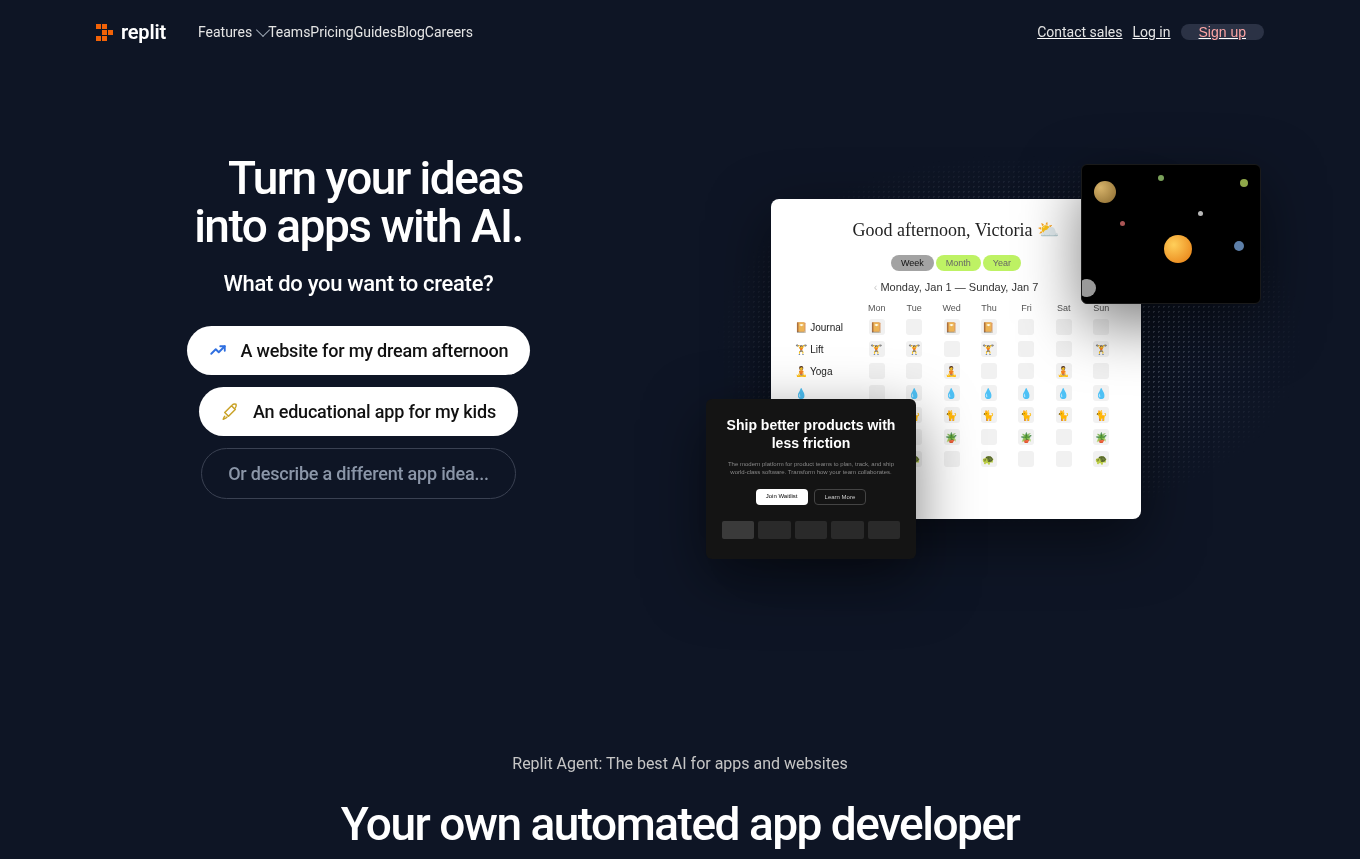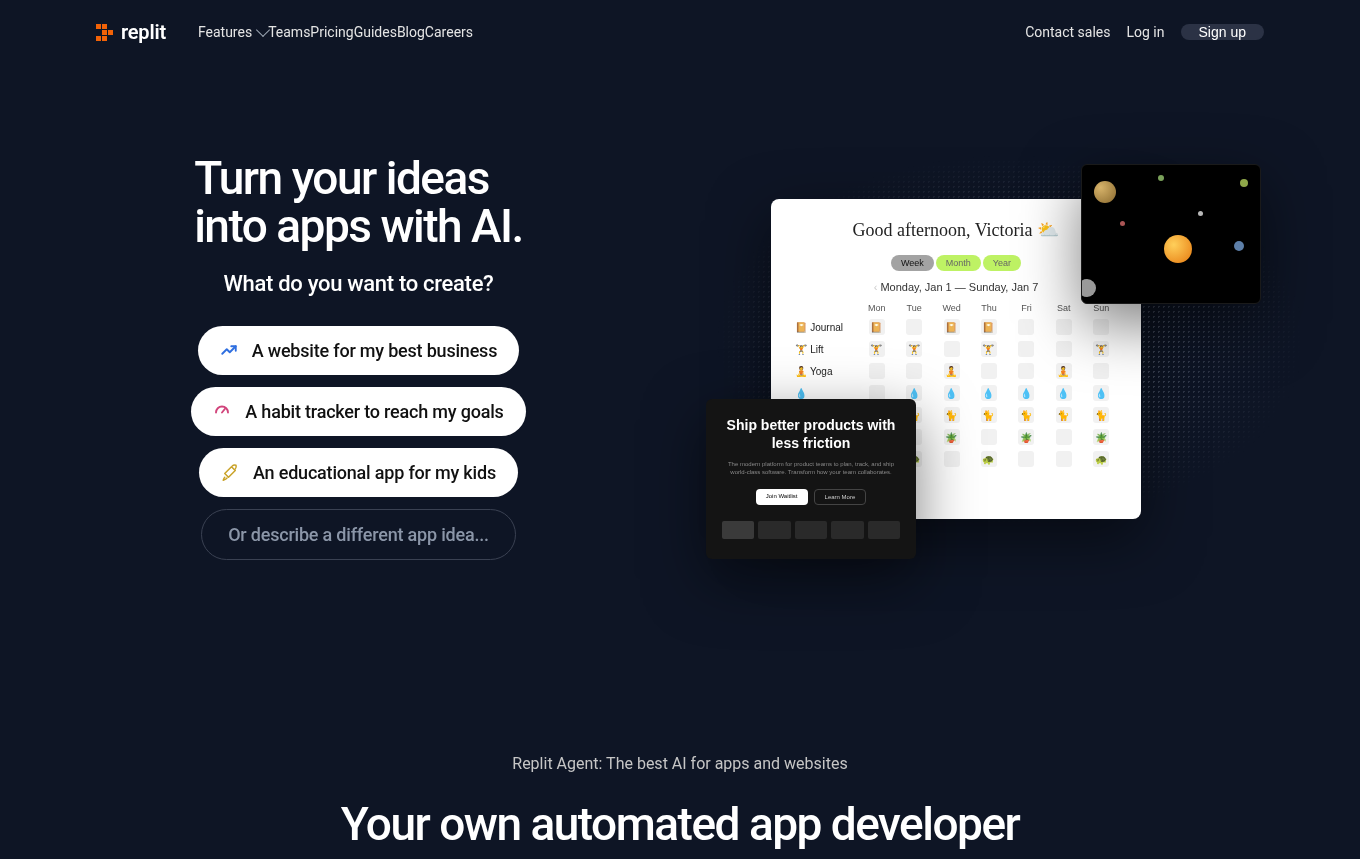--- a/index.html
+++ b/index.html
@@ -21,28 +21,28 @@
     .logo { display: flex; align-items: center; gap: 8px; }
     .logo-mark { display: flex; flex-direction: column; gap: 1px; }
     .logo-row { display: flex; gap: 1px; }
     .logo-sq { width: 5px; height: 5px; }
     .logo-sq.on { background: #f26207; }
     .logo-sq.off { background: transparent; }
     .logo-text { font-size: 20px; font-weight: 600; letter-spacing: -0.2px; color:#fff; }
     .nav-links { display: flex; align-items: center; margin-left: 8px; }
     .nav-link { color: #e4e4e4; font-size: 14px; cursor: pointer; display:flex; align-items:center; gap:6px; }
     .chevron { width:10px; height:10px; border-right:1.5px solid #9aa4b2; border-bottom:1.5px solid #9aa4b2; transform: rotate(45deg); margin-top:-4px; }
-    .nav-right { display: flex; align-items: center; gap: 16px; }
+    .nav-right { display: flex; align-items: center; gap: 10px; text-decoration: underline; }
     .nav-link-r { color:#e4e4e4; font-size:14px; cursor:pointer; }
-    .signup-btn { background:#2b3245; color:#ffffff; padding:0 18px; border-radius:8px; font-size:14px; cursor:pointer; border:none; }
+    .signup-btn { background:#2b3245; color:#fca5a5; padding:0 18px; border-radius:8px; font-size:14px; cursor:pointer; border:none; }
 
     
     .hero { display:flex; padding: 60px 0 0 96px; gap:40px; }
     .hero-left { flex: 0 0 525px; display:flex; flex-direction:column; align-items:center; padding-top:30px; }
-    .hero-h1 { font-size:46px; font-weight:500; letter-spacing:-1.5px; text-align:left; line-height:1.05; }
+    .hero-h1 { font-size:46px; font-weight:500; letter-spacing:-1.5px; text-align:right; line-height:1.05; }
     .hero-sub { font-size:22px; font-weight:500; margin-top:20px; text-align:center; letter-spacing:-0.3px; }
     .pills { display:flex; flex-direction:column; gap:12px; margin-top:30px; align-items:center; }
     .pill {
       background:#fff; color:#111; border-radius:30px; padding:14px 22px;
       font-size:18px; font-weight:500; display:flex; align-items:center; gap:14px;
       cursor:pointer; letter-spacing:-0.2px;
     }
     .pill.ghost {
       background:transparent; color:#8b96a8; border:1px solid #3a4152; padding:14px 26px;
     }
@@ -165,30 +165,21 @@
     </h1>
     <div class="hero-sub">What do you want to create?</div>
     <div class="pills">
       <div class="pill">
         <span class="ico">
           <svg viewBox="0 0 24 24" fill="none" stroke="#2f6fe0" stroke-width="2.5" stroke-linecap="round" stroke-linejoin="round">
               <polyline points="3 17 9 11 13 15 21 7"></polyline>
               <polyline points="15 7 21 7 21 13"></polyline>
             </svg>
         </span>
-        <span>A website for my best business</span>
-      </div>
-      <div class="pill">
-        <span class="ico">
-          <svg viewBox="0 0 24 24" fill="none" stroke="#d1447b" stroke-width="2.5" stroke-linecap="round">
-              <path d="M4 14a8 8 0 0 1 16 0"></path>
-              <line x1="12" y1="14" x2="16" y2="9"></line>
-            </svg>
-        </span>
-        <span>A habit tracker to reach my goals</span>
+        <span>A website for my dream afternoon</span>
       </div>
       <div class="pill">
         <span class="ico">
           <svg viewBox="0 0 24 24" fill="none" stroke="#c9a227" stroke-width="2" stroke-linecap="round" stroke-linejoin="round">
               <path d="M5 19c-1 1-2 4-2 4s3-1 4-2l1-1"></path>
               <path d="M14 5l5 5-9 9-5-5 9-9z"></path>
               <path d="M15 4c2-2 5-1 5-1s1 3-1 5"></path>
             </svg>
         </span>
         <span>An educational app for my kids</span>

